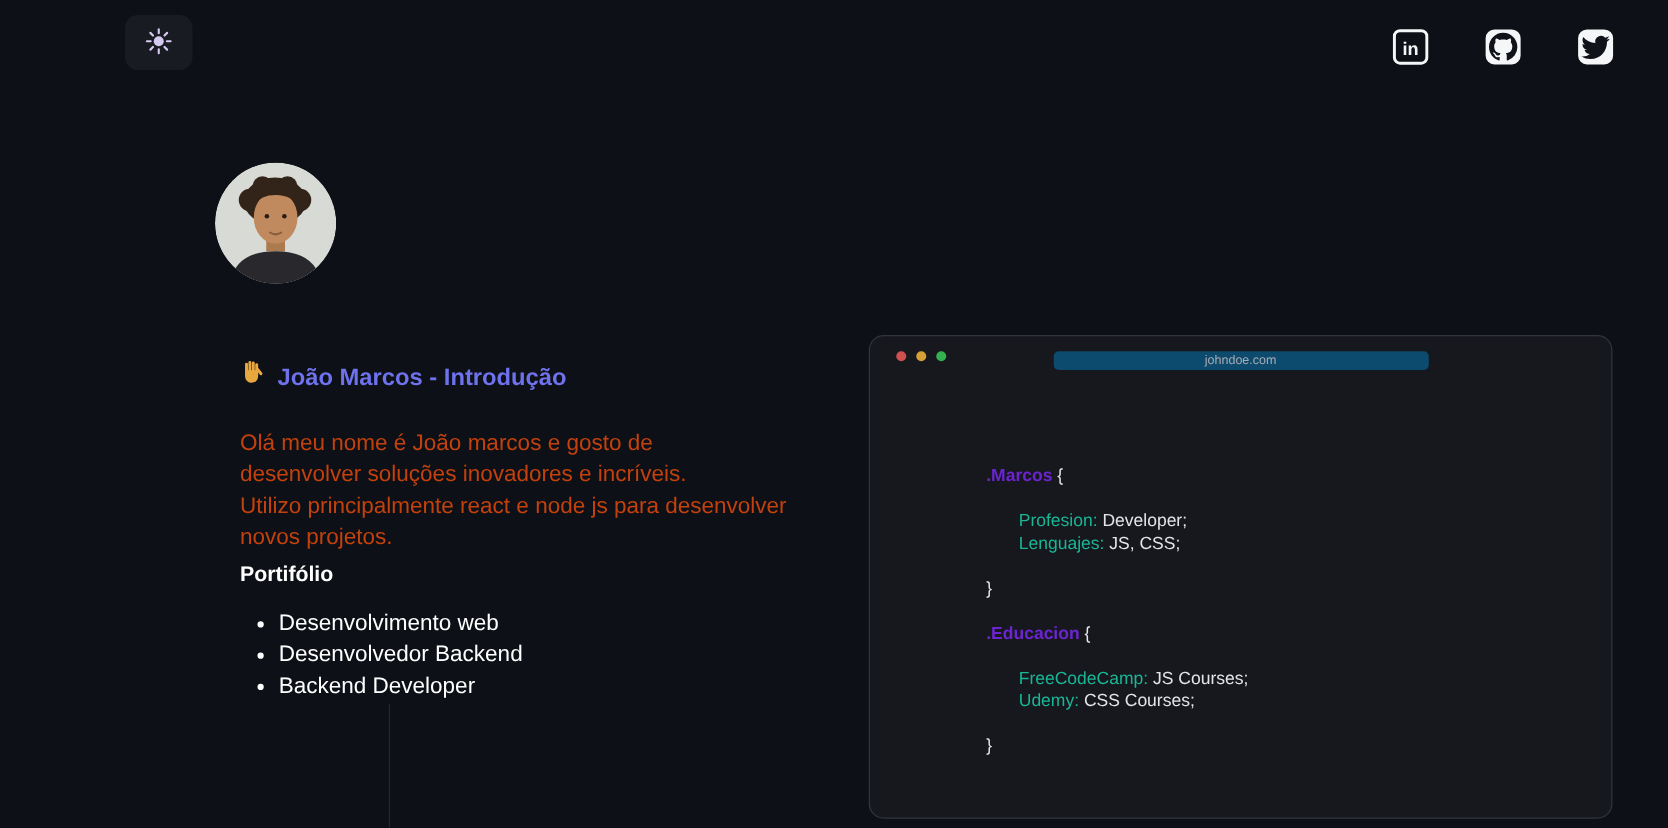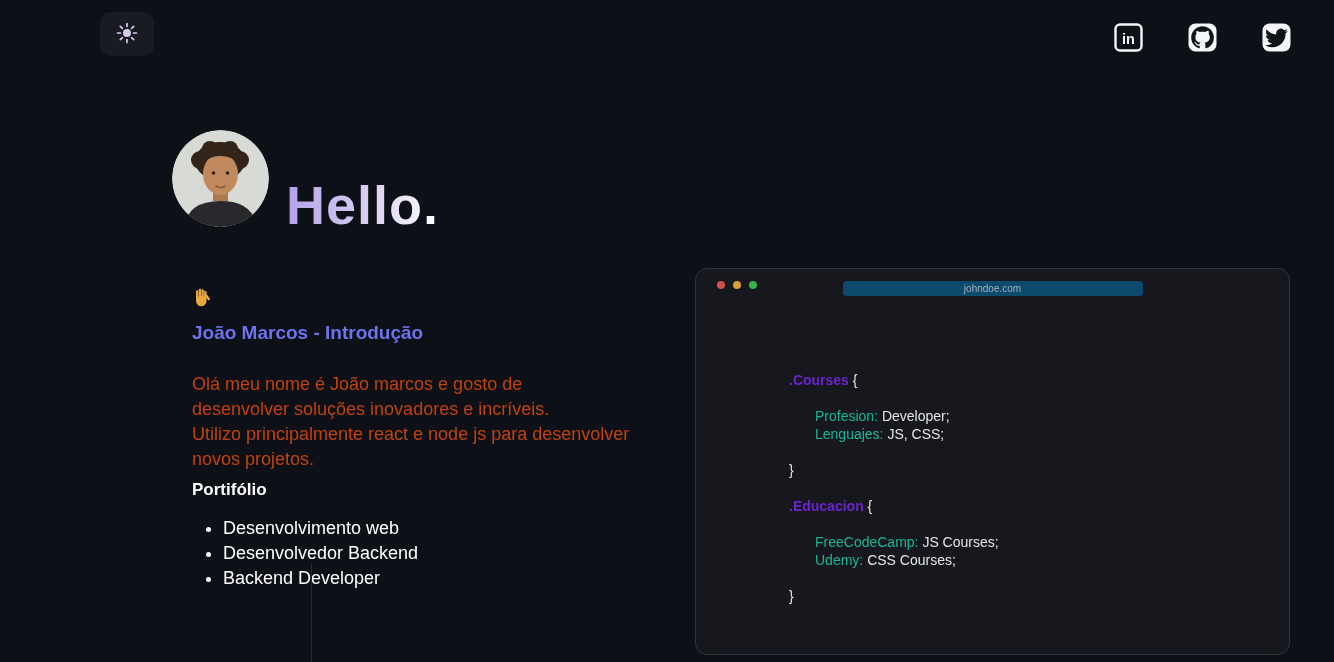--- a/index.html
+++ b/index.html
@@ -33,22 +33,22 @@
     position:absolute; left:286px; top:170px; height:70px;
     font-size:54px; font-weight:800; letter-spacing:1px; line-height:70px;
     background:linear-gradient(90deg,#b3a1e8 0%,#d9d0f2 55%,#ffffff 100%);
     -webkit-background-clip:text; background-clip:text;
     -webkit-text-fill-color:transparent; color:transparent;
   }
 
   
   .intro { position:absolute; left:192px; top:287px; width:480px; }
   .intro-heading {
-    display:flex; align-items:flex-start; gap:9px;
-    color:#6e72ec; font-size:19px; font-weight:600;flex-direction:column;
+    display:flex; align-items:flex-end; gap:9px;
+    color:#6e72ec; font-size:19px; font-weight:600;
   }
   .intro-par { margin-top:28px; font-size:18px; line-height:25px; color:#c2410c; }
   .portfolio-heading { margin-top:8px; font-size:17px; font-weight:700; color:#ffffff; }
   .skills { margin-top:16px; list-style:disc; padding-left:31px; }
   .skills li { font-size:18px; line-height:25px; color:#ffffff; }
 
   .v-divider { position:absolute; left:311px; top:563px; width:1px; height:99px; background:#23262d; }
 
   
   .code-window {
@@ -144,21 +144,20 @@
         <rect x="41" y="55" width="15" height="16" fill="#ab7a4f"></rect>
         <ellipse cx="48.5" cy="44" rx="17.5" ry="21" fill="#c08a5e"></ellipse>
         <path d="M29 38 q5 -12 19.5 -12 q14.5 0 19.5 12 l0 -8 q-4 -14 -19.5 -14 q-15.5 0 -19.5 14 z" fill="#33241a"></path>
         <circle cx="41.5" cy="43" r="1.8" fill="#2a1d14"></circle>
         <circle cx="55.5" cy="43" r="1.8" fill="#2a1d14"></circle>
         <path d="M44 56 q4.5 3 9 0" stroke="#8a5c38" stroke-width="1.6" fill="none" stroke-linecap="round"></path>
         <path d="M12 97 q4 -26 36.5 -26 q32.5 0 36.5 26 z" fill="#28282d"></path>
       </g>
     </svg>
   </div>
-  <h1 class="hello">Hello.</h1>
 
   <section class="intro">
     <div class="intro-heading">
       <span>
         <svg width="21" height="21" viewBox="0 0 24 24" fill="#e9a83e">
           <rect x="4.6" y="3.6" width="2.7" height="9" rx="1.35"></rect>
           <rect x="7.7" y="2" width="2.7" height="10.5" rx="1.35"></rect>
           <rect x="10.8" y="2.6" width="2.7" height="10" rx="1.35"></rect>
           <rect x="13.9" y="4.2" width="2.7" height="8.5" rx="1.35"></rect>
           <rect x="16.2" y="7.6" width="2.7" height="8" rx="1.35" transform="rotate(-38 17.55 11.6)"></rect>
@@ -186,21 +185,21 @@
   <div class="code-window">
     <div class="traffic">
       <span class="dot-red"></span>
       <span class="dot-yellow"></span>
       <span class="dot-green"></span>
     </div>
     <div class="url-bar">johndoe.com</div>
 
     <div class="code">
       <div class="code-block">
-        <div class="code-line"><span class="sel">.Courses</span> <span>{</span></div>
+        <div class="code-line"><span class="sel">.Marcos</span> <span>{</span></div>
         <div class="props">
           <div class="code-line"><span class="key">Profesion:</span> <span class="val">Developer;</span></div>
           <div class="code-line"><span class="key">Lenguajes:</span> <span class="val">JS, CSS;</span></div>
         </div>
         <div class="code-line brace-close">}</div>
       </div>
 
       <div class="code-block">
         <div class="code-line"><span class="sel">.Educacion</span> <span>{</span></div>
         <div class="props">

